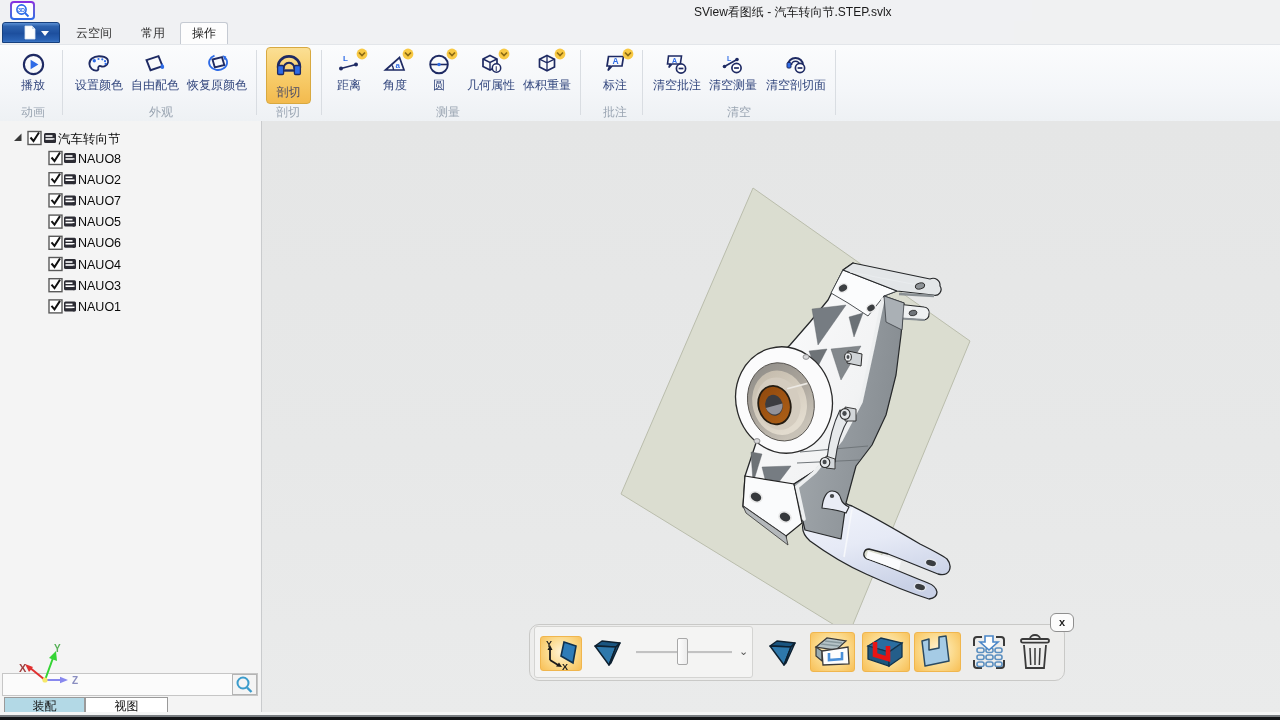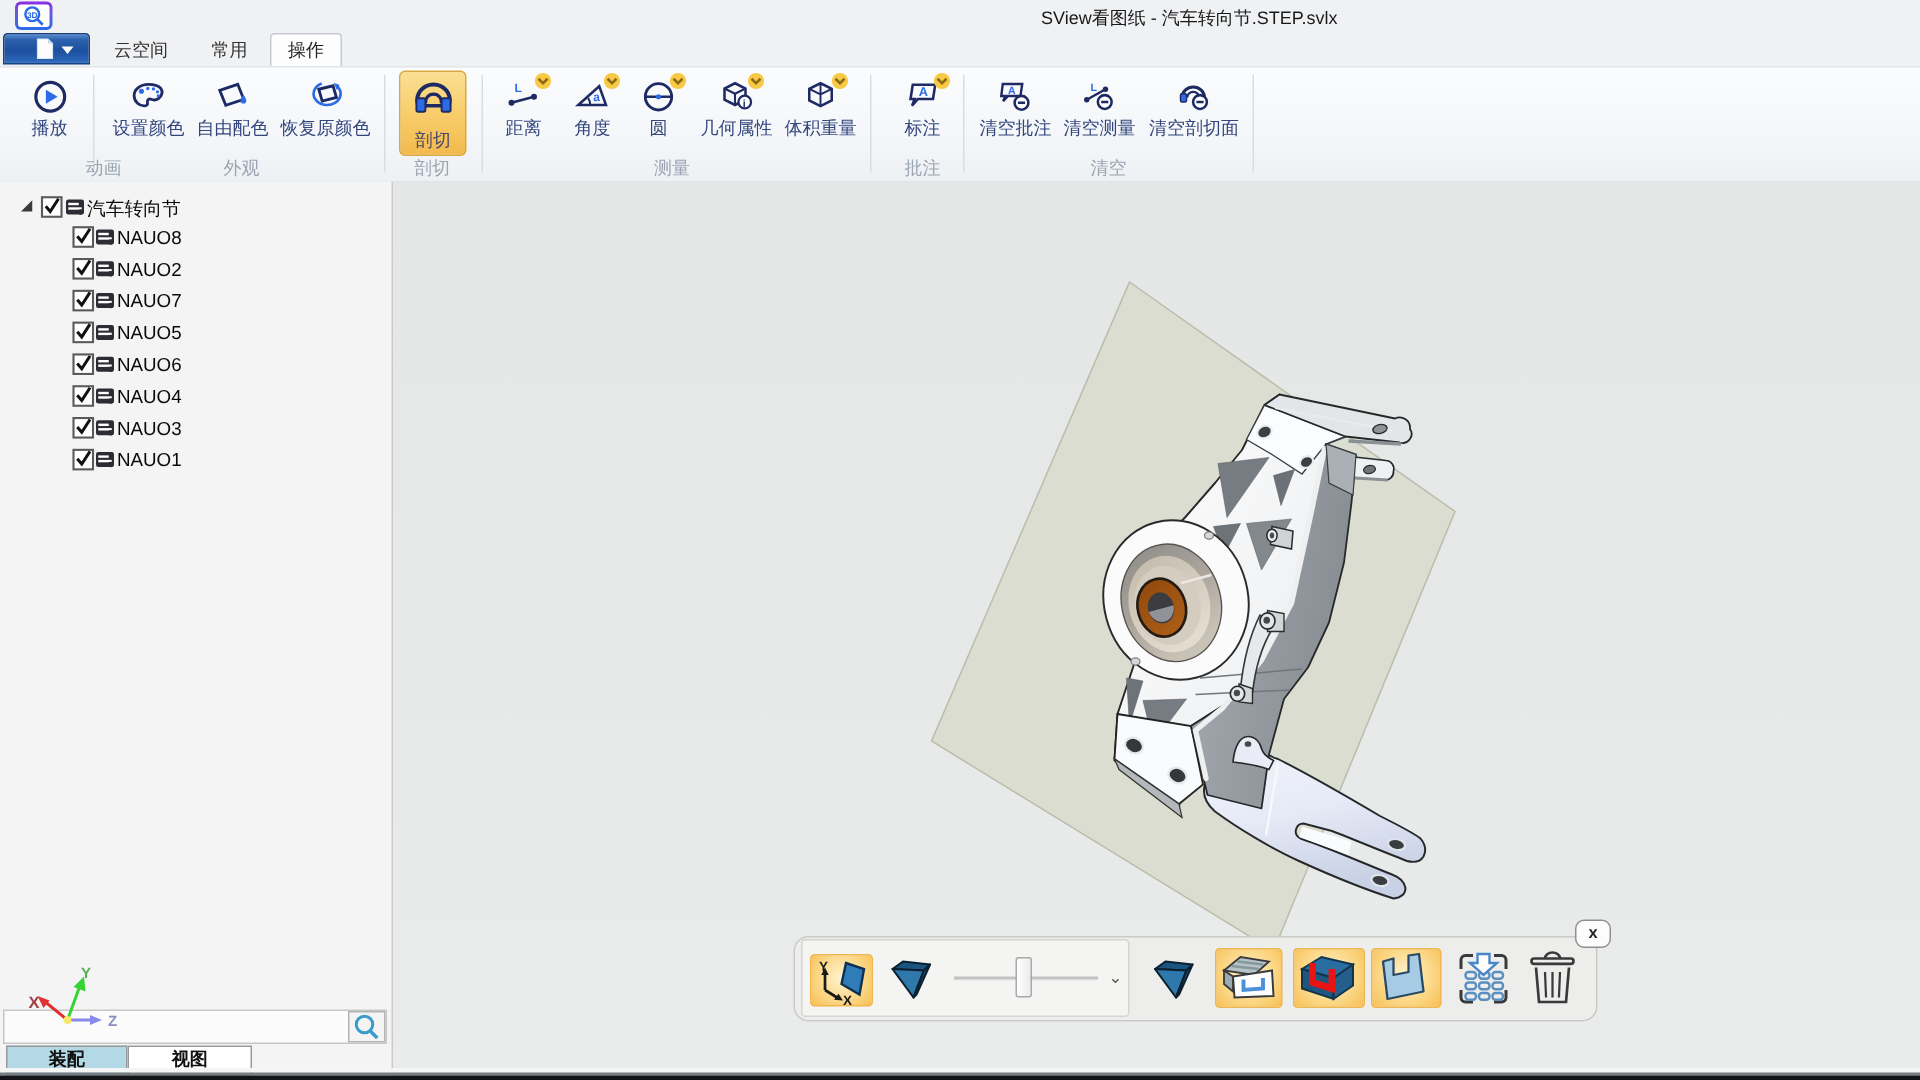--- a/index.html
+++ b/index.html
@@ -33,21 +33,21 @@
   .rbtn .dd{position:absolute;left:50%;margin-left:7px;top:-5px;}
   #secbtn{position:absolute;left:266px;top:2px;width:45px;height:57px;border-radius:4px;
      border:1px solid #d8a940;background:linear-gradient(180deg,#fbdf94 0%,#f8cf6e 45%,#f3ba4e 100%);
      box-sizing:border-box;text-align:center;}
   #secbtn .cap{font-size:12px;color:#4a4a66;display:block;margin-top:0px;}
   
   #leftpanel{left:0;top:121px;width:262px;height:596px;background:#f4f4f4;border-right:1px solid #c9cbcd;box-sizing:border-box;}
   #searchwrap{position:absolute;left:2px;top:552px;width:256px;height:23px;background:#fbfbfb;border:1px solid #c6c6c6;box-sizing:border-box;}
   #magbtn{position:absolute;left:232px;top:553px;width:25px;height:21px;background:#f4f4f4;border:1px solid #b4b4b4;box-sizing:border-box;}
   .ptab{position:absolute;top:576px;height:20px;background:#fff;border:1px solid #9a9a9a;box-sizing:border-box;
-        font-size:12px;font-weight:bold;color:#111;text-align:center;line-height:16px;}
+        font-size:12px;font-weight:normal;color:#111;text-align:center;line-height:16px;}
   
   #viewport{left:262px;top:121px;width:1018px;height:596px;
      background:linear-gradient(180deg,#e5e6e6 0%,#e7e8e8 55%,#eaebeb 100%);}
   
   #secbar{left:267px;top:503px;width:536px;height:57px;background:#ededec;
      border:1px solid #c9c9c7;border-radius:10px;box-sizing:border-box;}
   #secinner{left:272px;top:505px;width:219px;height:52px;background:#f4f4f3;
      border:1px solid #d4d4d2;border-radius:3px;box-sizing:border-box;}
   .obtn{position:absolute;border-radius:3px;background:radial-gradient(circle at 50% 45%,#fff3d4 0%,#fbd98a 55%,#f8bf55 100%);border:1px solid #f0b64e;box-sizing:border-box;}
   #closex{position:absolute;left:788px;top:492px;width:24px;height:19px;background:#fcfcfc;border:1.5px solid #8f8f8f;
@@ -83,21 +83,21 @@
     <div class="tab abs" style="left:133px;width:40px;">常用</div>
     <div id="tab-sel" class="abs">操作</div>
   </div>
   <div id="ribbon" class="abs">
     <div class="rsep" style="left:62px;"></div>
     <div class="rsep" style="left:256px;"></div>
     <div class="rsep" style="left:321px;"></div>
     <div class="rsep" style="left:580px;"></div>
     <div class="rsep" style="left:642px;"></div>
     <div class="rsep" style="left:835px;"></div>
-    <div class="rlabel" style="left:33px;margin-left:36px;">动画</div>
+    <div class="rlabel" style="left:33px;">动画</div>
     <div class="rlabel" style="left:161px;">外观</div>
     <div class="rlabel" style="left:288px;">剖切</div>
     <div class="rlabel" style="left:448px;">测量</div>
     <div class="rlabel" style="left:615px;">批注</div>
     <div class="rlabel" style="left:739px;">清空</div>
     <div class="rbtn" style="left:33px;top:8px;">
       <svg width="23" height="23" viewBox="0 0 23 23">
         <circle cx="11.5" cy="11.5" r="9.6" fill="none" stroke="#1e2a63" stroke-width="2.1"></circle>
         <path d="M8.6,6.8 L16.4,11.5 L8.6,16.2 Z" fill="#2e6be6"></path>
       </svg>

